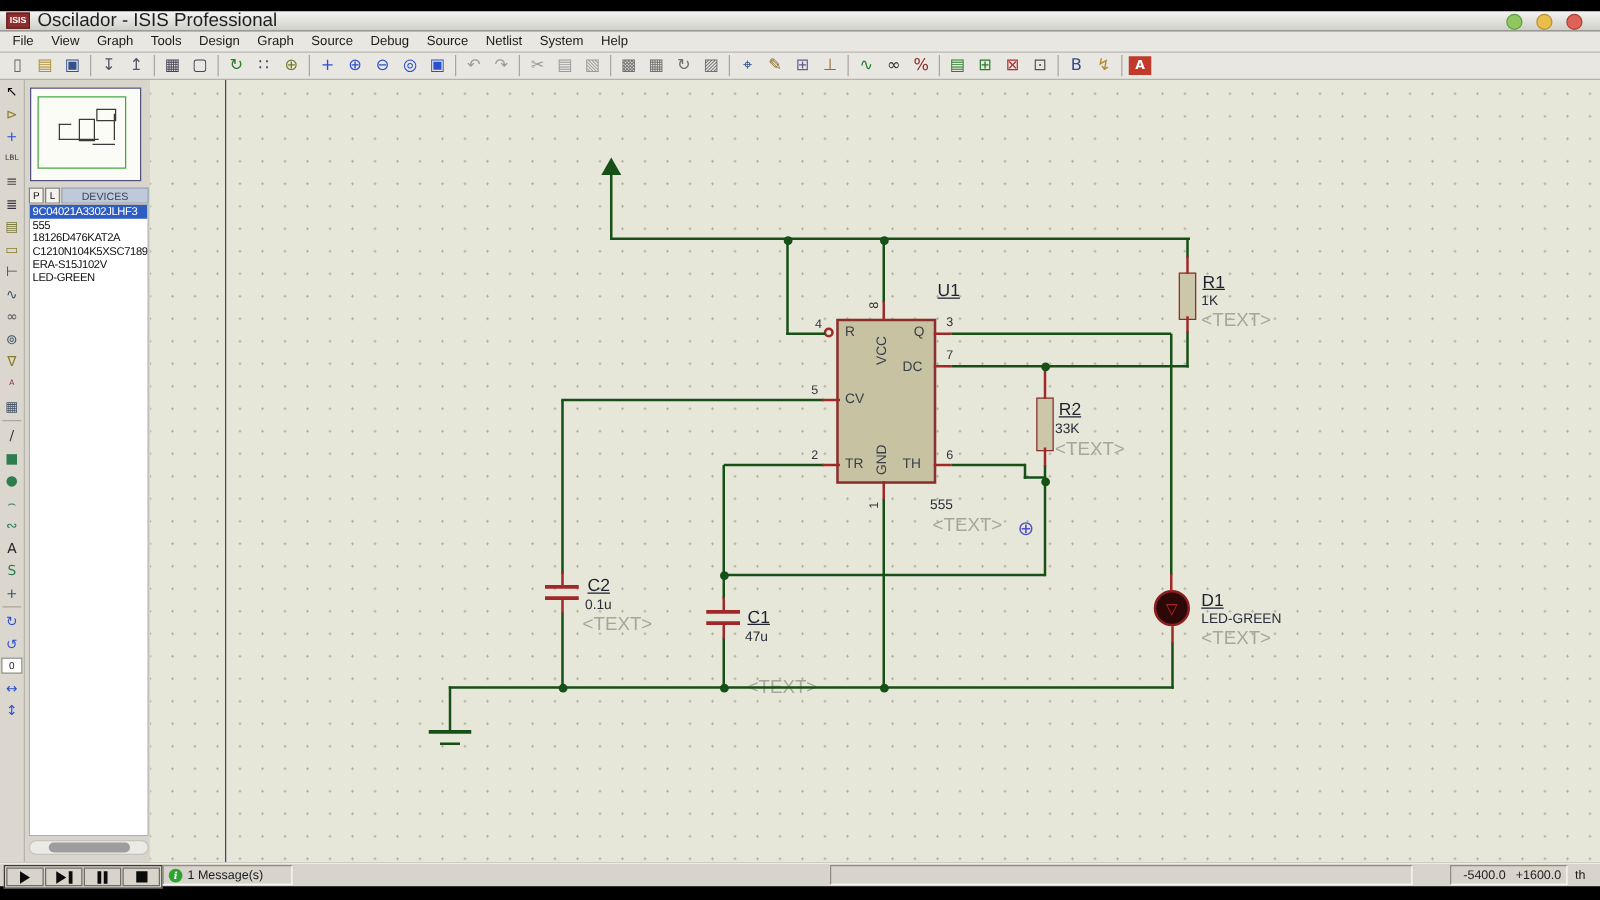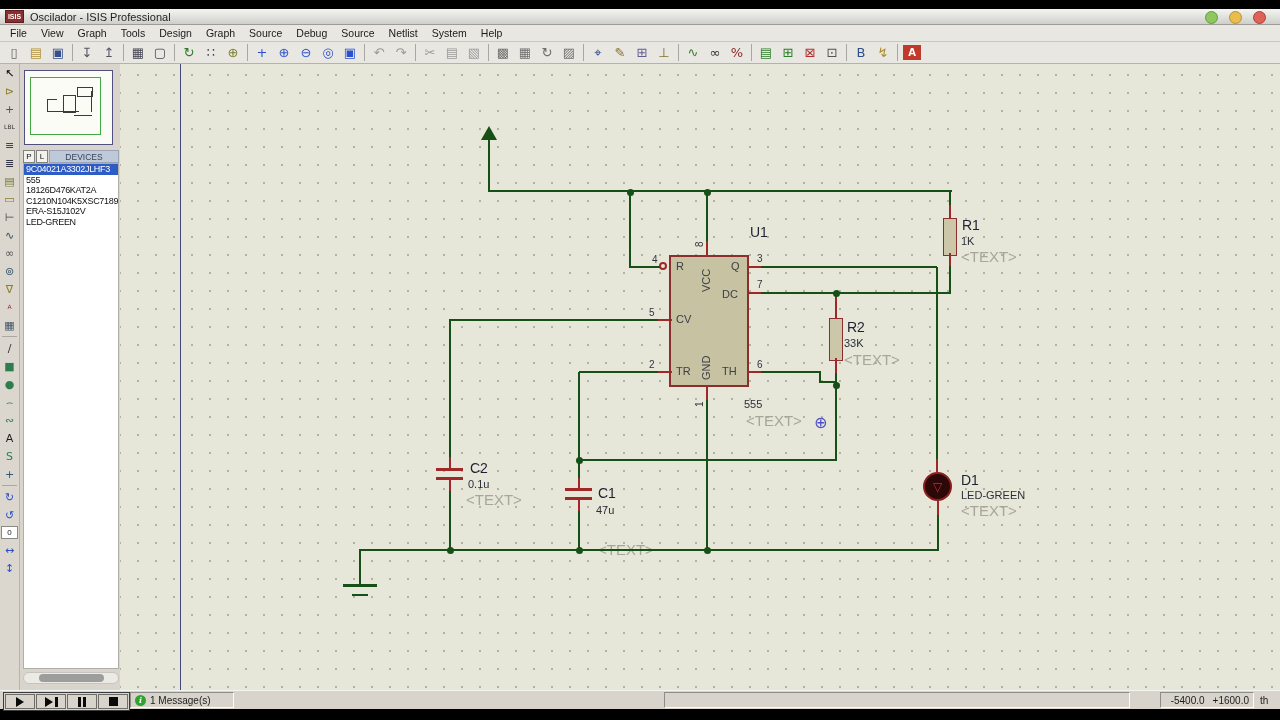--- a/index.html
+++ b/index.html
@@ -5,21 +5,21 @@
   html,body{margin:0;padding:0;background:#000;}
   #stage{position:relative;width:1280px;height:720px;overflow:hidden;background:#000;
          font-family:"Liberation Sans",sans-serif;}
   .black-bar{position:absolute;left:0;width:1280px;background:#000;}
   
   .titlebar{position:absolute;left:0;top:9px;width:1280px;height:16px;
     background:linear-gradient(#f4f4f2,#cfcfca);border-bottom:1px solid #9d9b96;
     display:flex;align-items:center;box-sizing:border-box;padding-left:5px;}
   .app-badge{width:17px;height:11px;background:#8c2e2e;color:#fff;font-size:7px;font-weight:bold;
     display:flex;align-items:center;justify-content:center;margin-right:6px;border:1px solid #5d1d1d;}
-  .title-text{font-size:11px;color:#1e1e1e;}
+  .title-text{font-size:15px;color:#1e1e1e;}
   .win-btns{position:absolute;right:14px;top:2px;display:flex;gap:11px;}
   .win-btn{width:11px;height:11px;border-radius:50%;}
   .wb-min{background:#8fc65f;border:1px solid #5f9f3f;}
   .wb-max{background:#e8bd4a;border:1px solid #b8903a;}
   .wb-close{background:#df6258;border:1px solid #a84238;}
   .menubar{position:absolute;left:0;top:25px;width:1280px;height:17px;background:#e9e7e1;
     display:flex;align-items:center;padding-left:3px;box-sizing:border-box;border-bottom:1px solid #c9c7c1;}
   .menu-item{font-size:10.5px;color:#1a1a1a;padding:1px 7px;cursor:default;}
   .toolbar{position:absolute;left:0;top:42px;width:1280px;height:22px;background:#e9e7e1;
     display:flex;align-items:center;padding-left:3px;box-sizing:border-box;border-bottom:1px solid #b4b2ac;}
@@ -71,21 +71,21 @@
     border-radius:50%;box-sizing:border-box;}
   .pwr-arrow{position:absolute;left:481px;top:126px;width:0;height:0;
     border-left:8px solid transparent;border-right:8px solid transparent;border-bottom:14px solid #175017;}
   .led{position:absolute;left:923px;top:472px;width:29px;height:29px;border-radius:50%;
     background:#2d0808;border:2px solid #8b1f1f;box-sizing:border-box;
     display:flex;align-items:center;justify-content:center;color:#c03030;
     font-family:"DejaVu Sans",sans-serif;font-size:12px;line-height:1;}
   .crosshair{position:absolute;left:814px;top:415px;color:#5050c8;
     font-family:"DejaVu Sans",sans-serif;font-size:16px;line-height:1;}
   .slabel{position:absolute;white-space:nowrap;line-height:1;}
-  .ref{font-size:14px;color:#1d2130;}
+  .ref{font-size:14px;color:#1d2130;text-decoration:underline;}
   .val{font-size:11px;color:#2a2e3a;}
   .ph{font-size:15px;color:#a6a69a;}
   .pinname{font-size:11px;color:#3a3e48;}
   .pinnum{font-size:10px;color:#30343f;}
   .rot{transform:rotate(-90deg);transform-origin:0 0;}
   
   .statusbar{position:absolute;left:0;top:690px;width:1280px;height:19px;background:#d8d4cc;
     border-top:1px solid #f4f4f0;box-sizing:border-box;}
   .sim-group{position:absolute;left:3px;top:1px;display:flex;gap:1px;border:1px solid #3c3c3c;
     padding:1px;background:#d8d4cc;}

